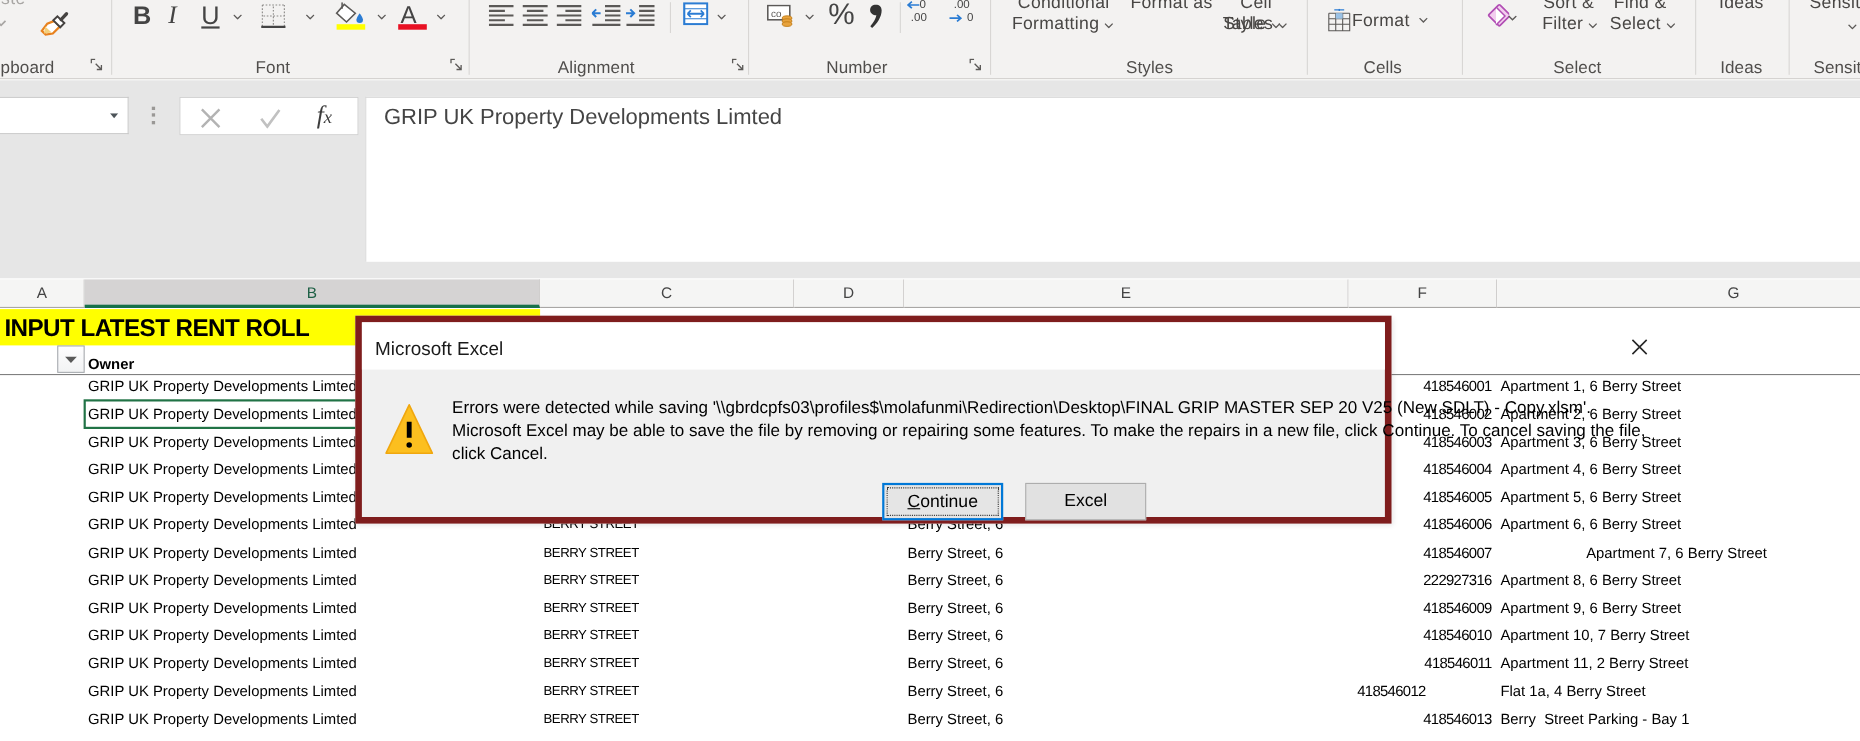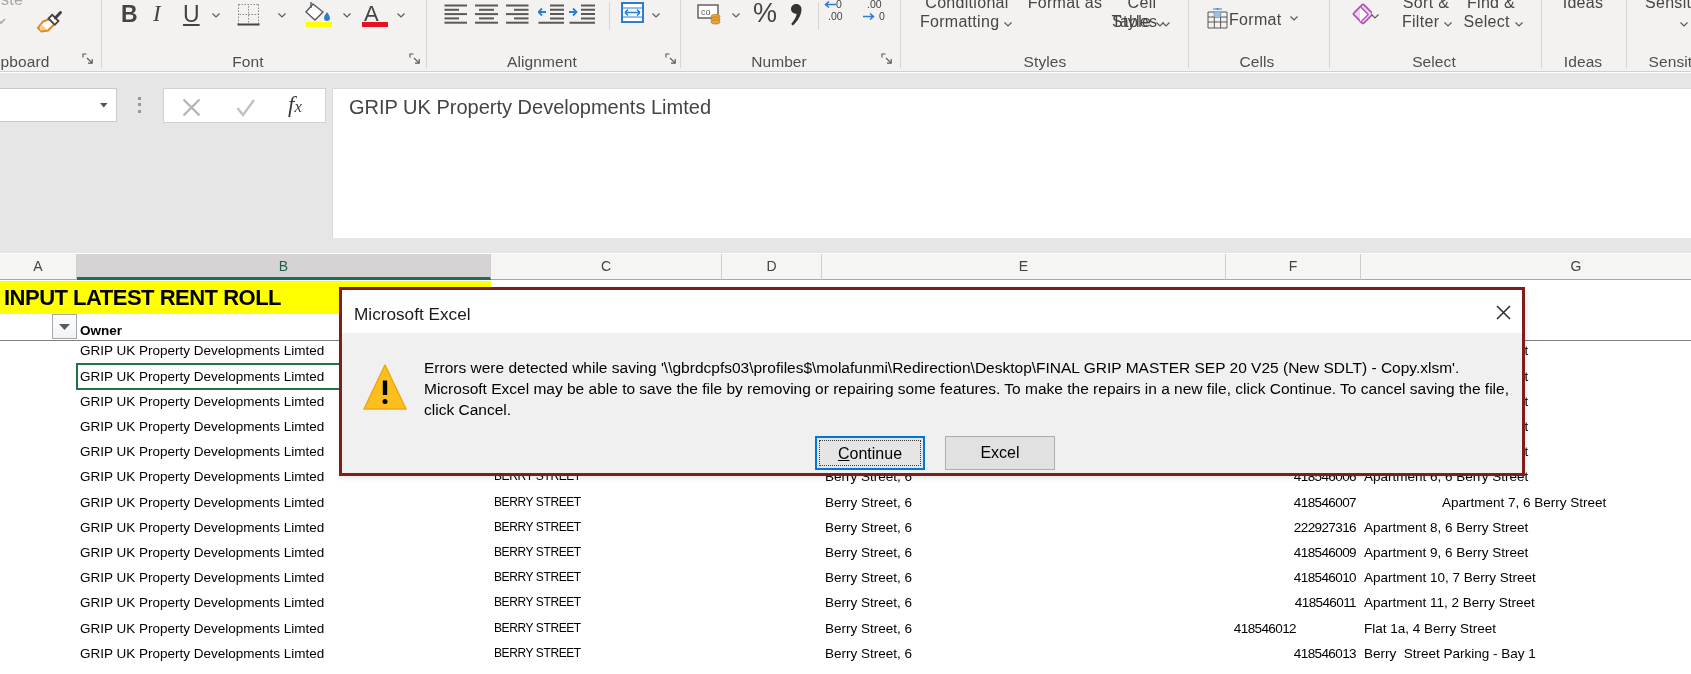--- a/index.html
+++ b/index.html
@@ -17,21 +17,21 @@
 #fxbox {position:absolute;left:163px;top:88px;width:163px;height:34.5px;background:#fff;border:1px solid #d0d0d0}
 #ffield {position:absolute;left:332px;top:88px;width:1359px;height:150px;background:#fff;border-left:1px solid #dadada;border-top:1px solid #dadada}
 #ftext {position:absolute;left:349px;top:96px;font-size:20px;color:#444;line-height:1.1}
 
 .chead {position:absolute;top:254px;height:26px;background:#f5f5f4;border-bottom:1px solid #a9a7a5;border-right:1px solid #d0cecd;color:#444;font-size:14px;text-align:center;line-height:24px}
 
 .row {position:absolute;left:0;width:1691px;height:25px;font-size:13.5px;color:#000;line-height:25px}
 .row span {position:absolute;white-space:pre}
 .rj {width:100px;text-align:right;letter-spacing:-0.6px}
 
-#dlg {position:absolute;left:339px;top:287px;width:1186px;height:189px;background:#f0f0f0;border:3px solid #7f1d1d;box-shadow:1px 2px 5px rgba(0,0,0,0.10)}
+#dlg {position:absolute;left:323px;top:287px;width:942px;height:189px;background:#f0f0f0;border:6px solid #7f1d1d;box-shadow:1px 2px 5px rgba(0,0,0,0.10)}
 #dtitle {position:absolute;left:0;top:0;width:100%;height:43px;background:#fff}
 #dtext {position:absolute;left:82px;top:66.5px;font-size:15.5px;color:#000;line-height:21.1px;white-space:nowrap}
 .btn {position:absolute;top:146px;width:110px;height:34px;font-size:16px;text-align:center;line-height:31px;color:#000}
 </style></head><body>
 <div id="stage">
 
 <div id="ribbon"></div>
 <span class="rtxt" style="left:1px;top:-9px;color:#a8a6a4">ste</span>
 <svg class="abs" style="left:-4px;top:18px" width="12" height="8">
       <path d="M1,1 L5,5 L9,1" stroke="#a8a6a4" stroke-width="1.6" fill="none"></path>

